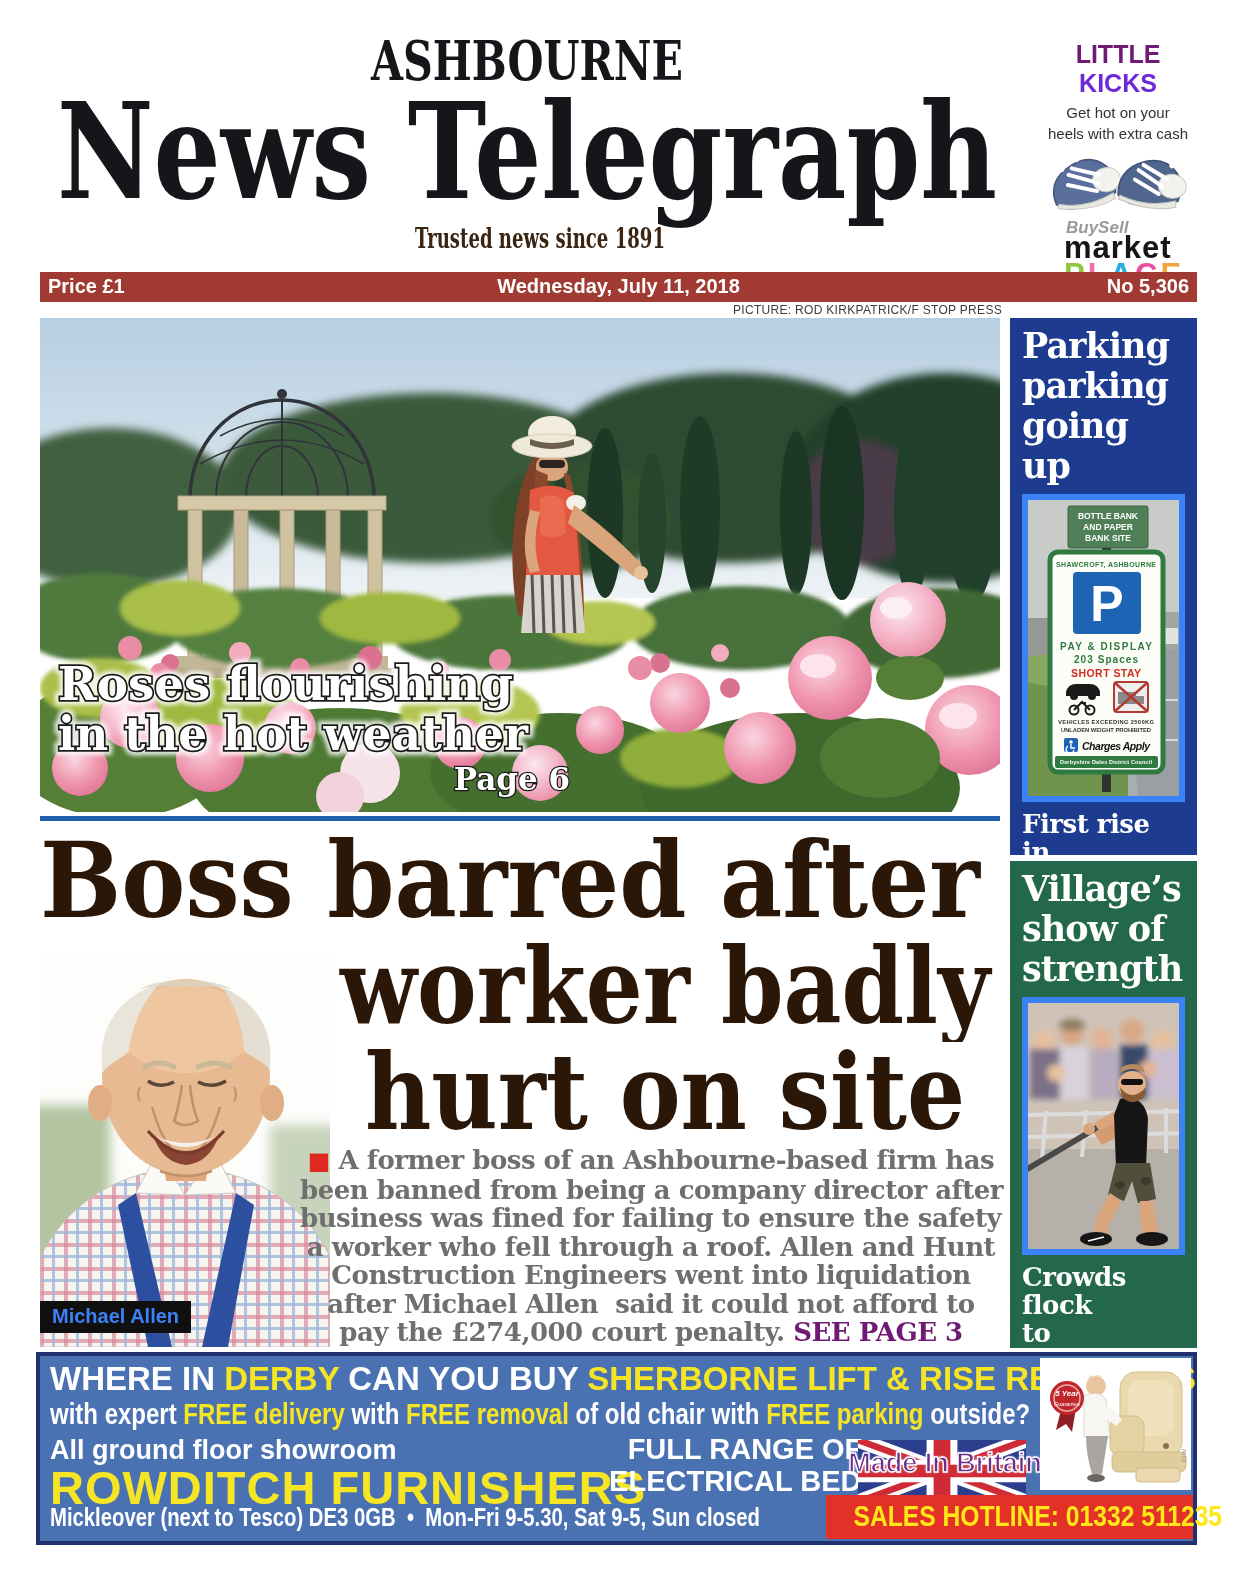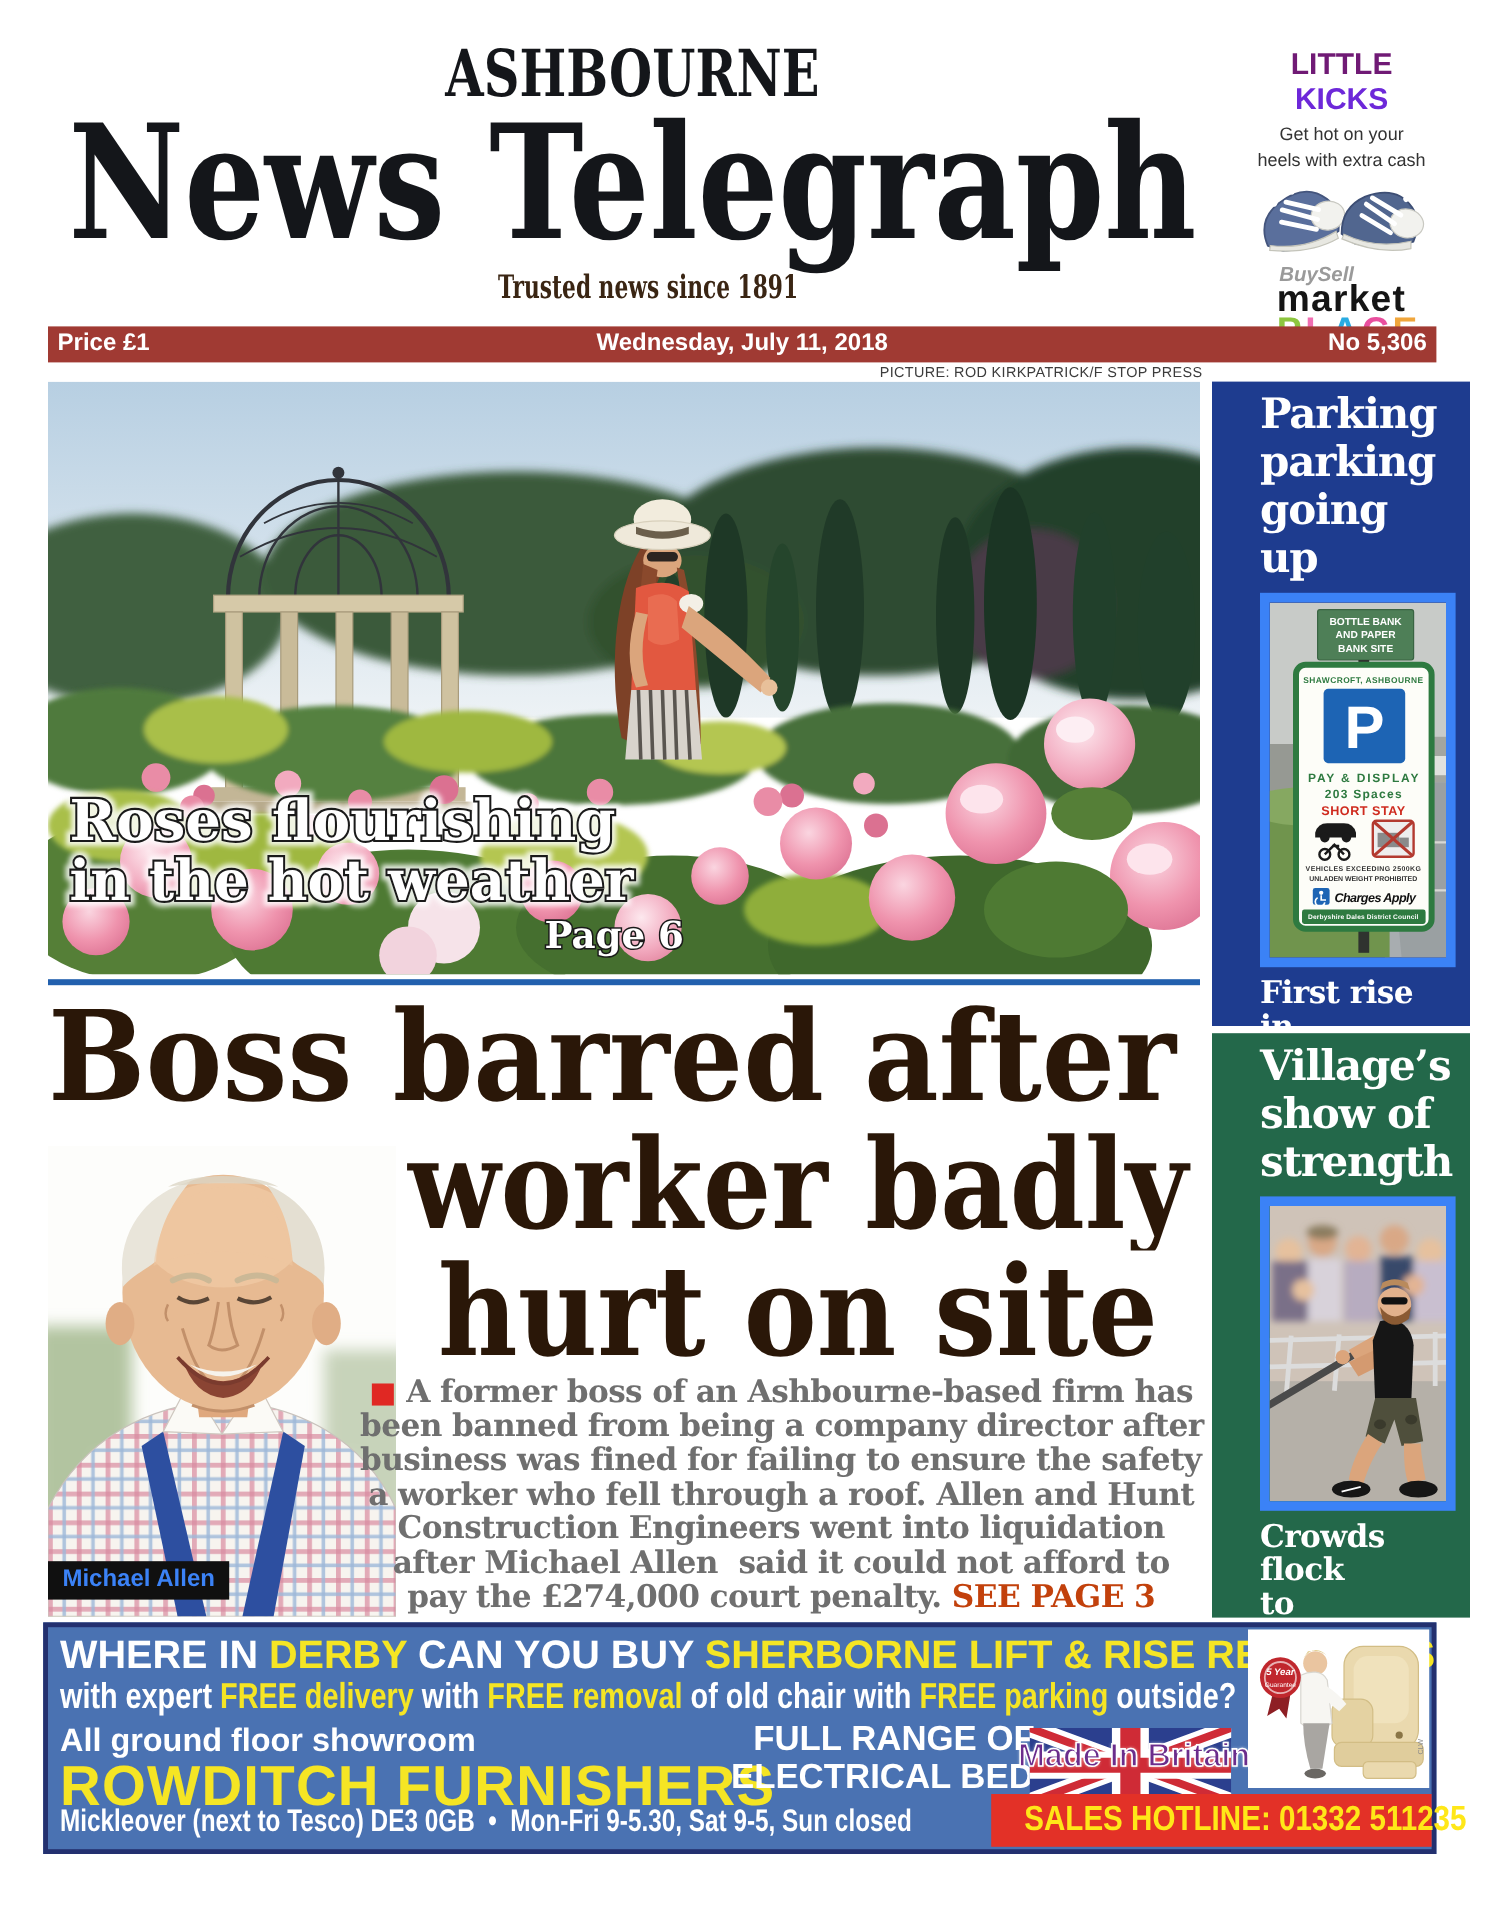--- a/index.html
+++ b/index.html
@@ -29,45 +29,45 @@
   #infobar .date{position:absolute;left:0;right:0;top:3px;text-align:center;}
   #infobar .issue{position:absolute;right:8px;top:3px;}
 
   #credit{position:absolute;left:40px;top:303px;width:962px;text-align:right;font-size:12px;color:#3c3c3c;letter-spacing:.3px;}
 
   
   #leadphoto{position:absolute;left:40px;top:318px;width:960px;height:494px;overflow:hidden;background:#9fb really87;}
   #leadphoto svg{position:absolute;left:0;top:0;}
 
   
-  .panel{position:absolute;left:1010px;width:187px;padding-left:28px;}
+  .panel{position:absolute;left:1010px;width:187px;}
   #panel-parking{top:318px;height:537px;background:#1e3c8f;}
   #panel-strength{top:861px;height:487px;background:#23684a;}
   .panel-title{color:#fff;font-family:"DejaVu Serif","Liberation Serif",serif;font-weight:bold;
                font-size:35px;line-height:40px;padding:8px 12px 6px;letter-spacing:-1px;}
-  .panel-photo{margin:2px 12px 0;border:8px solid #3b82f6;position:relative;overflow:hidden;text-align:center;}
+  .panel-photo{margin:2px 12px 0;border:6px solid #3b82f6;position:relative;overflow:hidden;text-align:center;}
   .panel-footer{color:#fff;font-family:"DejaVu Serif","Liberation Serif",serif;font-weight:bold;
                 font-size:26px;line-height:28px;padding:8px 12px;letter-spacing:-.5px;}
 
   
   #bluerule{position:absolute;left:40px;top:816px;width:960px;height:5px;background:#2260ae;}
   .headline-svg{position:absolute;}
 
   
   #portrait{position:absolute;left:40px;top:955px;width:290px;height:392px;}
   #portrait-caption{position:absolute;left:0;top:346px;background:#101010;color:#3b82f6;font-weight:bold;
                     font-size:20px;padding:4px 12px 5px;}
 
   
   #story{position:absolute;left:300px;top:1146px;width:702px;text-align:center;
          font-family:"DejaVu Serif","Liberation Serif",serif;font-weight:bold;color:#6f6f6f;
          font-size:26px;line-height:28.5px;letter-spacing:-.5px;}
   #story .story-line{white-space:pre;}
   #story .bullet{color:#e02823;font-size:24px;}
-  #story .red{color:#c2410c;}
+  #story .red{color:#701a75;}
 
   
   #ad{position:absolute;left:36px;top:1352px;width:1161px;height:193px;background:#4a72b2;
       border:4px solid #23306f;box-sizing:border-box;}
   #ad .row1{position:absolute;left:10px;top:4px;font-weight:bold;font-size:33px;white-space:pre;}
   #ad .row2{position:absolute;left:10px;top:41px;font-weight:bold;font-size:30px;white-space:pre;
             transform:scaleX(.80);transform-origin:left center;}
   #ad .w{color:#fff;} #ad .y{color:#f5e524;}
   #ad .showroom{position:absolute;left:10px;top:79px;color:#fff;font-weight:bold;font-size:27px;}
   #ad .name{position:absolute;left:10px;top:104px;color:#f5e524;font-weight:bold;font-size:47px;letter-spacing:1px;}

